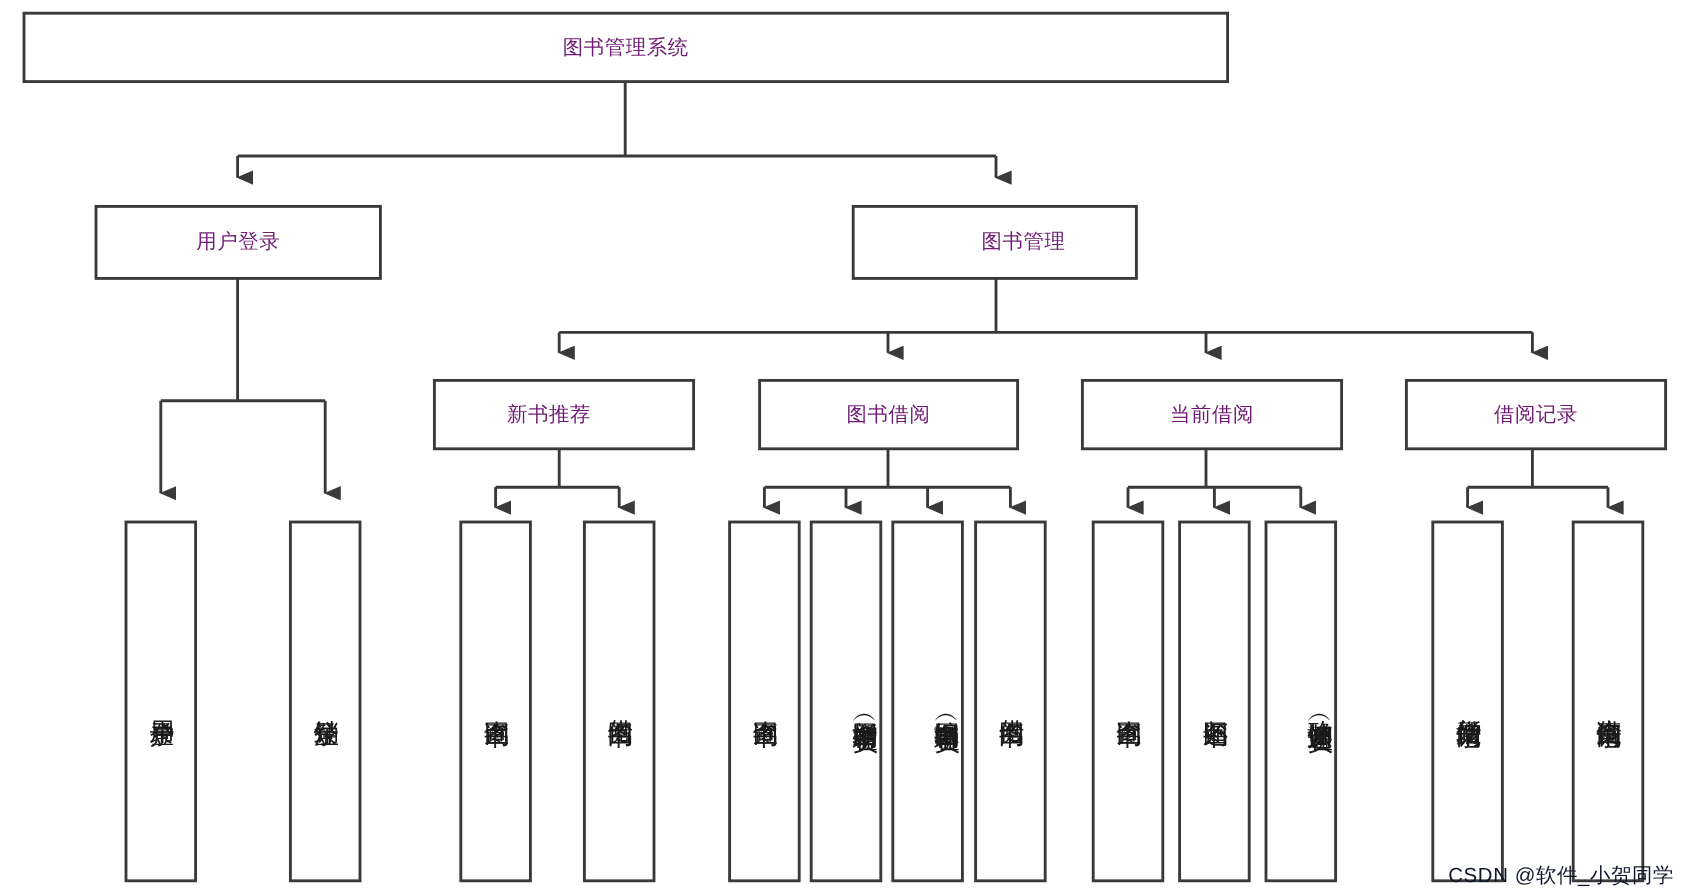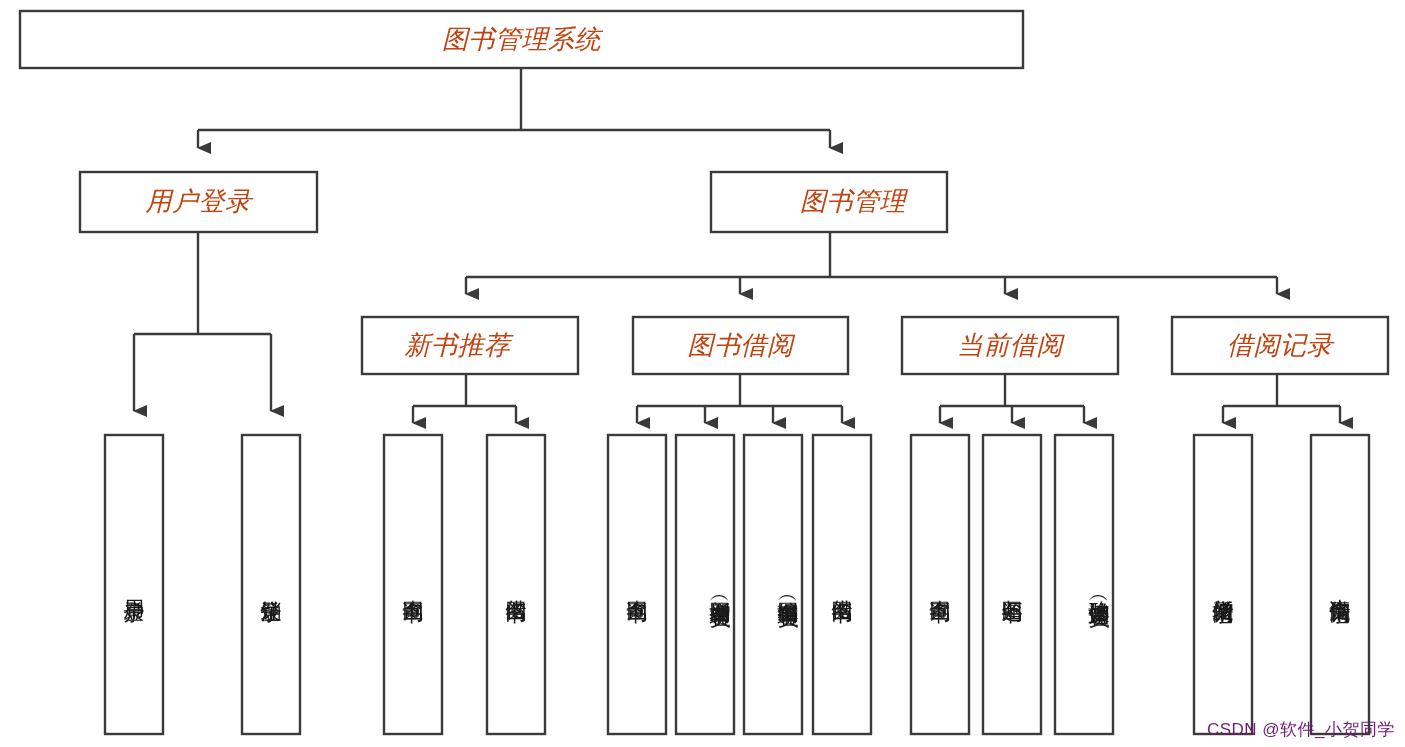--- a/index.html
+++ b/index.html
@@ -45,49 +45,48 @@
   }
   .arrow-head {
     fill: #3a3a3a;
     stroke: none;
   }
   .node-label {
     position: absolute;
     display: flex;
     align-items: center;
     justify-content: center;
-    color: #c2410c;
-    font-size: 26px;
+    color: #701a75;
+    font-size: 17px;
     line-height: 1.15;
     letter-spacing: 0.5px;
     white-space: nowrap;
     pointer-events: none;
     user-select: none;
-    font-style: italic;
   }
   .leaf-label {
     position: absolute;
     display: flex;
     align-items: center;
     justify-content: center;
     color: #1a1a1a;
     font-size: 21px;
     letter-spacing: 1px;
     writing-mode: vertical-rl;
     text-orientation: upright;
     white-space: nowrap;
     pointer-events: none;
     user-select: none;
   }
   .watermark {
     position: absolute;
     right: 10px;
     bottom: 6px;
     font-size: 17px;
-    color: #701a75;
+    color: #0f172a;
     letter-spacing: 0.5px;
     user-select: none;
     white-space: nowrap;
   }
 </style>
 </head>
 <body>
 
 <div id="diagram-root">
 

